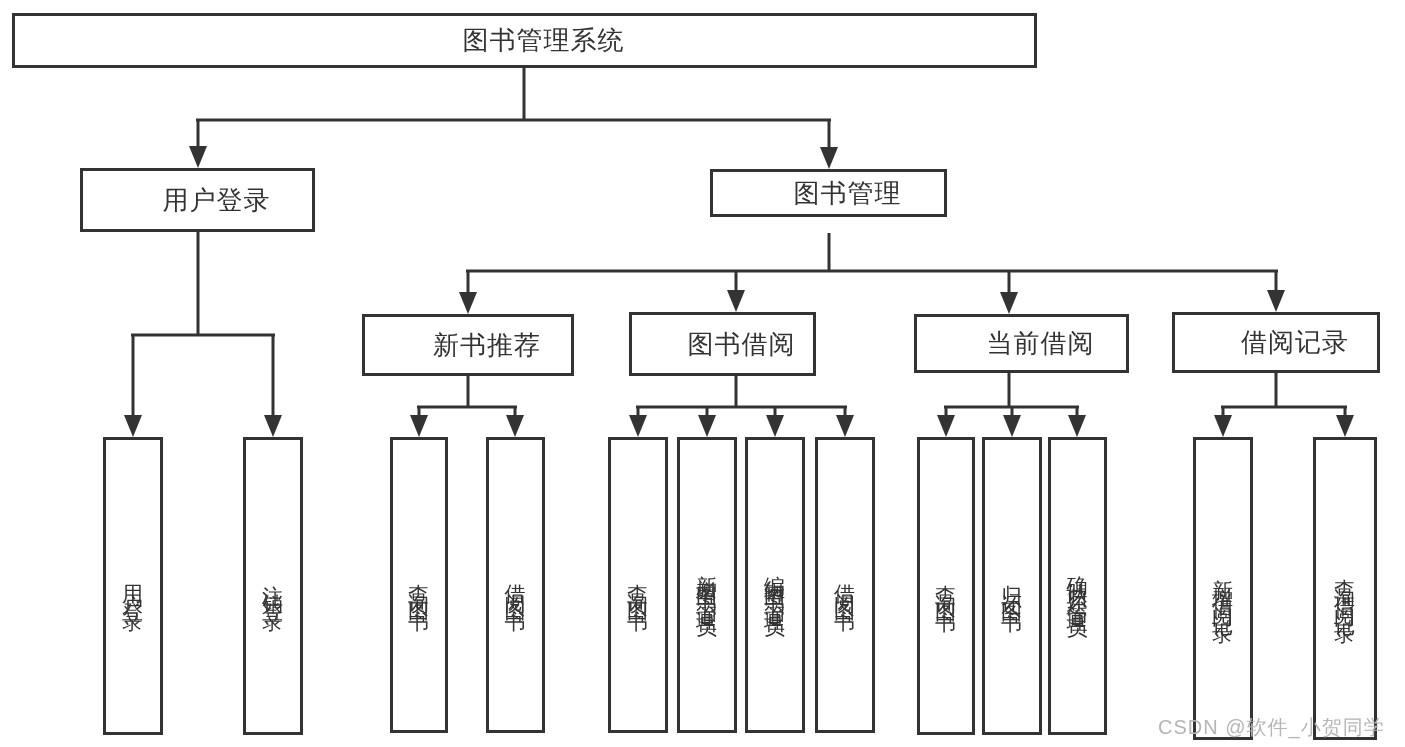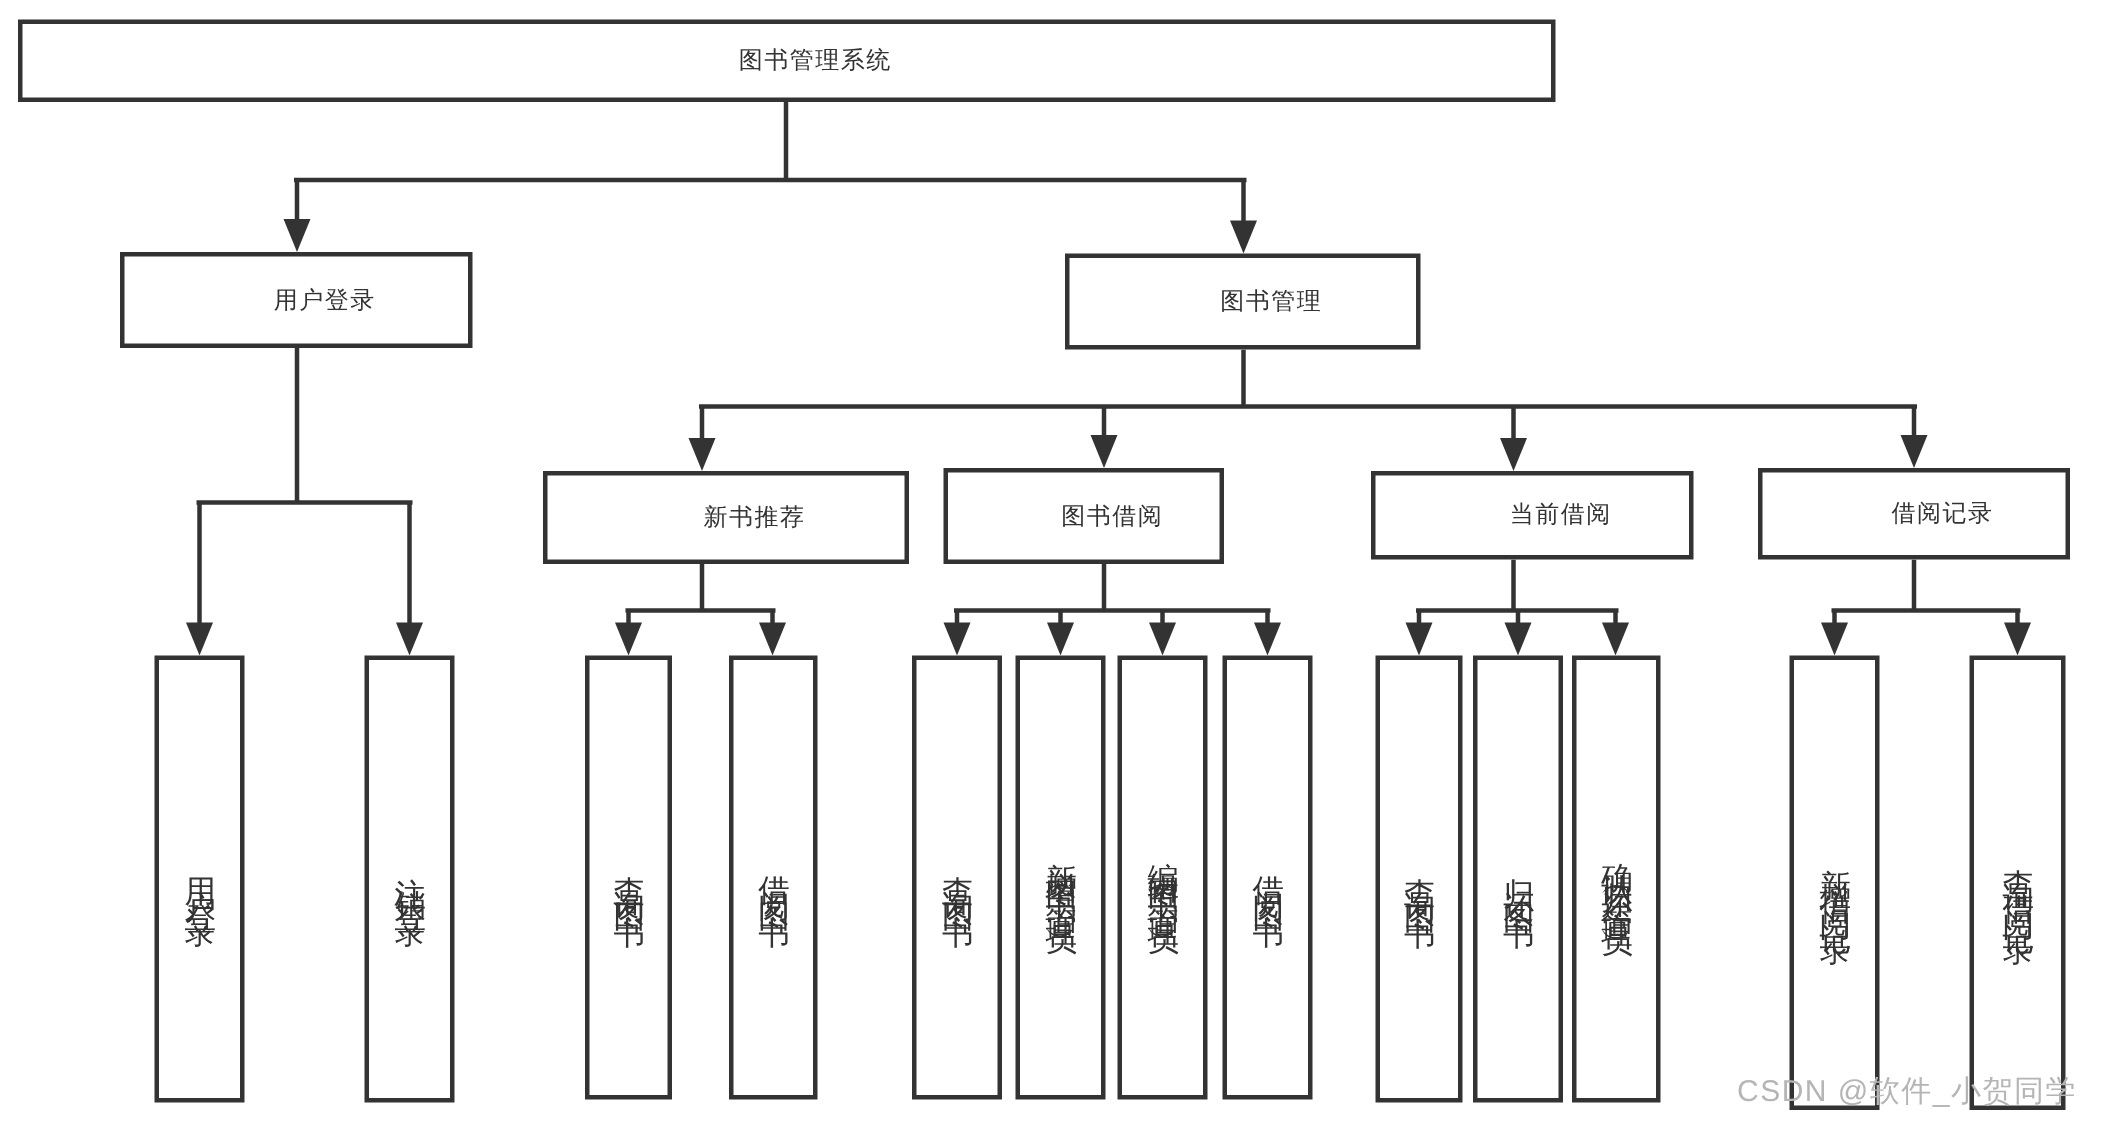--- a/index.html
+++ b/index.html
@@ -15,21 +15,21 @@
   .box{
     position:absolute;
     box-sizing:border-box;
     border:3px solid var(--line,#333);
     background:#fff;
     color:var(--text,#333);
     display:flex;align-items:center;justify-content:center;
     z-index:2;
     text-align:center;
   }
-  .hbox{font-size:16px;letter-spacing:1px;padding-left:38px;}
+  .hbox{font-size:26px;letter-spacing:1px;padding-left:38px;}
   .vbox{
     font-size:21px;
     writing-mode:vertical-rl;
     text-orientation:mixed;
     letter-spacing:9px;
     line-height:1;
   }
   .watermark{
     position:absolute;
     z-index:3;
@@ -106,23 +106,23 @@
       <polygon points="1003,415 1021,415 1012,437"></polygon>
       <polygon points="1068,415 1086,415 1077,437"></polygon>
       <polygon points="1214,415 1232,415 1223,437"></polygon>
       <polygon points="1336,415 1354,415 1345,437"></polygon>
     </g>
   </svg>
 
   <div class="box hbox" style="left:12px;top:13px;width:1025px;height:55px;">图书管理系统</div>
 
   <div class="box hbox" style="left:80px;top:168px;width:235px;height:64px;">用户登录</div>
-  <div class="box hbox" style="left:710px;top:169px;width:237px;height:64px;">图书管理</div>
+  <div class="box hbox" style="left:710px;top:169px;width:237px;height:48px;">图书管理</div>
 
-  <div class="box hbox" style="left:362px;top:314px;width:244px;height:62px;">新书推荐</div>
+  <div class="box hbox" style="left:362px;top:314px;width:212px;height:62px;">新书推荐</div>
   <div class="box hbox" style="left:629px;top:312px;width:187px;height:64px;">图书借阅</div>
   <div class="box hbox" style="left:902px;top:314px;width:215px;height:59px;margin-left:12px;">当前借阅</div>
   <div class="box hbox" style="left:1172px;top:312px;width:208px;height:61px;">借阅记录</div>
 
   <div class="box vbox" style="left:103px;top:437px;width:60px;height:298px;">用户登录</div>
   <div class="box vbox" style="left:243px;top:437px;width:60px;height:298px;">注销登录</div>
 
   <div class="box vbox" style="left:390px;top:437px;width:58px;height:296px;">查询图书</div>
   <div class="box vbox" style="left:486px;top:437px;width:59px;height:296px;">借阅图书</div>
 

